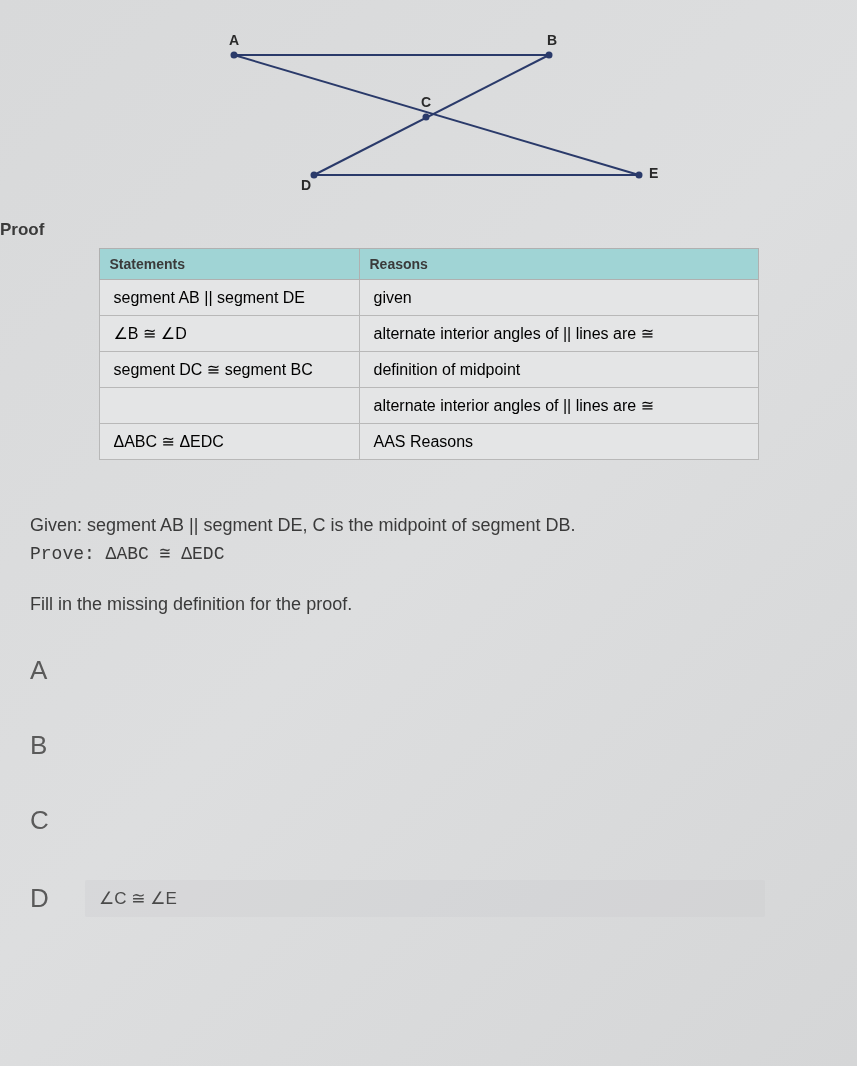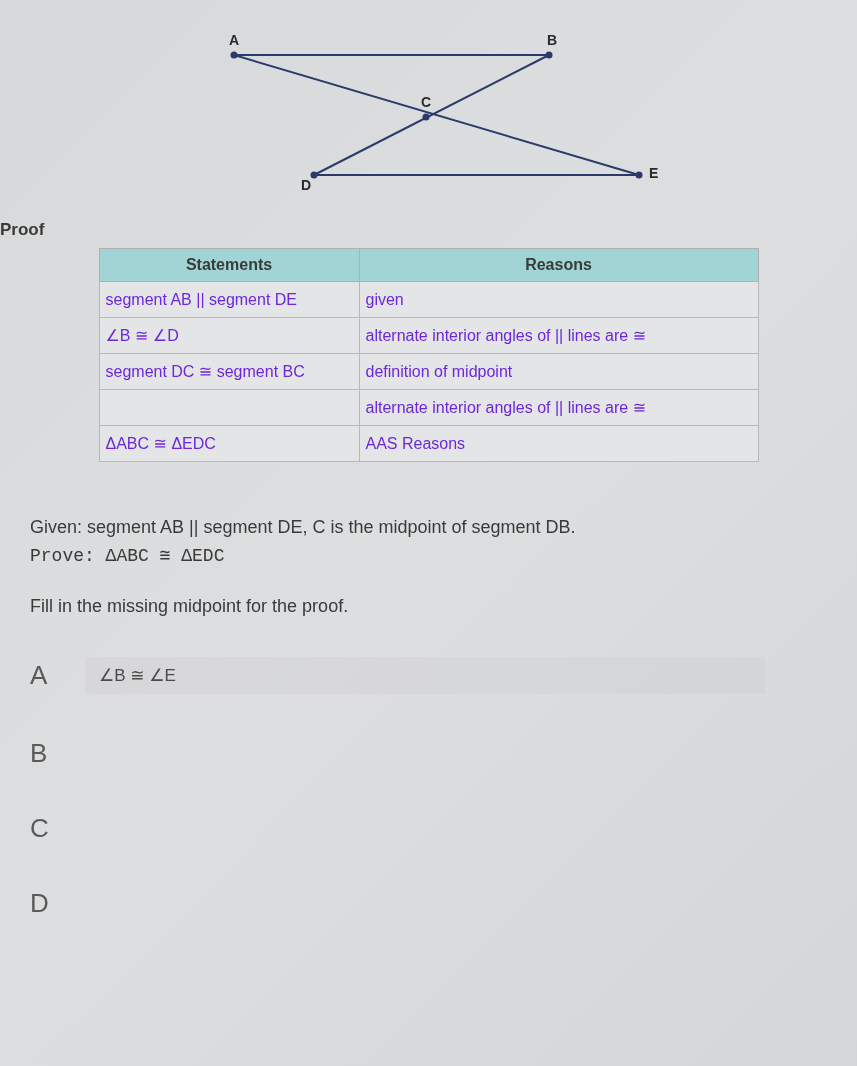--- a/index.html
+++ b/index.html
@@ -40,32 +40,32 @@
       color: #3a3a3a;
     }
     .proof-table {
       margin: 0 auto;
       border-collapse: collapse;
       width: 660px;
       background: #e8e9ea;
     }
     .proof-table th {
       background: #a0d4d5;
-      text-align: center;
+      text-align: left;
       padding: 7px 10px;
-      font-size: 16px;
+      font-size: 14px;
       font-weight: bold;
       border: 1px solid #b0b0b0;
       color: #3a3a3a;
     }
     .proof-table td {
-      padding: 7px 6px;
+      padding: 7px 14px;
       border: 1px solid #b8b8b8;
       font-size: 16px;
-      color: #6d28d9;
+      color: #000000;
       background: #e4e5e6;
       height: 36px;
       margin-top: 20px;
     }
     .proof-table td:first-child {
       width: 260px;
     }
     .given-text {
       margin: 55px 0 6px 30px;
       font-size: 18px;
@@ -161,29 +161,29 @@
     </tr>
     <tr>
       <td>ΔABC ≅ ΔEDC</td>
       <td>AAS Reasons</td>
     </tr>
   </tbody>
 </table>
 
 <div class="given-text">Given: segment AB || segment DE, C is the midpoint of segment DB.</div>
 <div class="prove-text">Prove: ΔABC ≅ ΔEDC</div>
-<div class="instruction">Fill in the missing midpoint for the proof.</div>
+<div class="instruction">Fill in the missing definition for the proof.</div>
 
 <div class="options">
   <div class="option">
     <div class="option-letter">A</div>
-    <div class="option-content angle">∠B ≅ ∠E</div>
   </div>
   <div class="option">
     <div class="option-letter">B</div>
   </div>
   <div class="option">
     <div class="option-letter">C</div>
   </div>
   <div class="option">
     <div class="option-letter">D</div>
+    <div class="option-content angle">∠C ≅ ∠E</div>
   </div>
 </div>
 
 </body></html>

